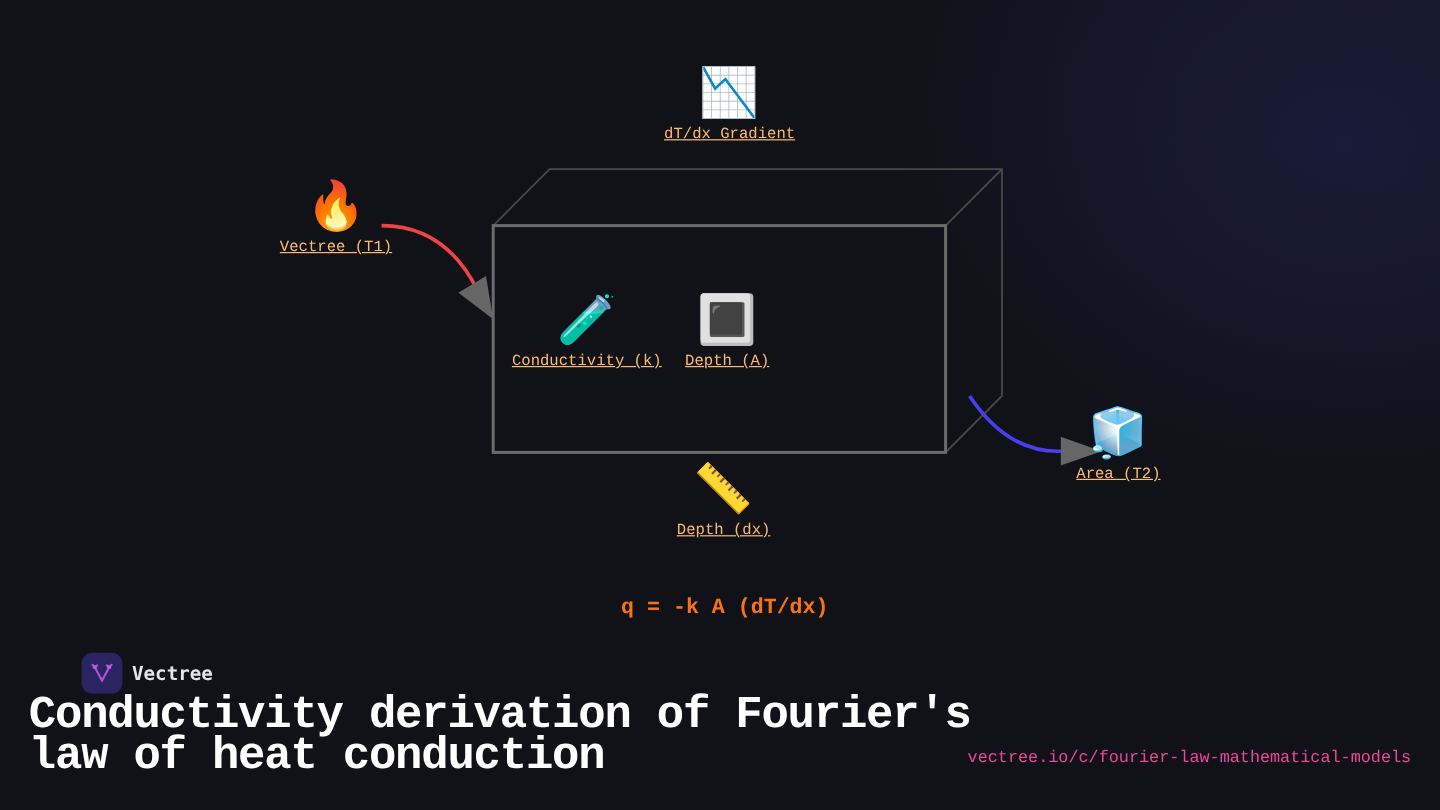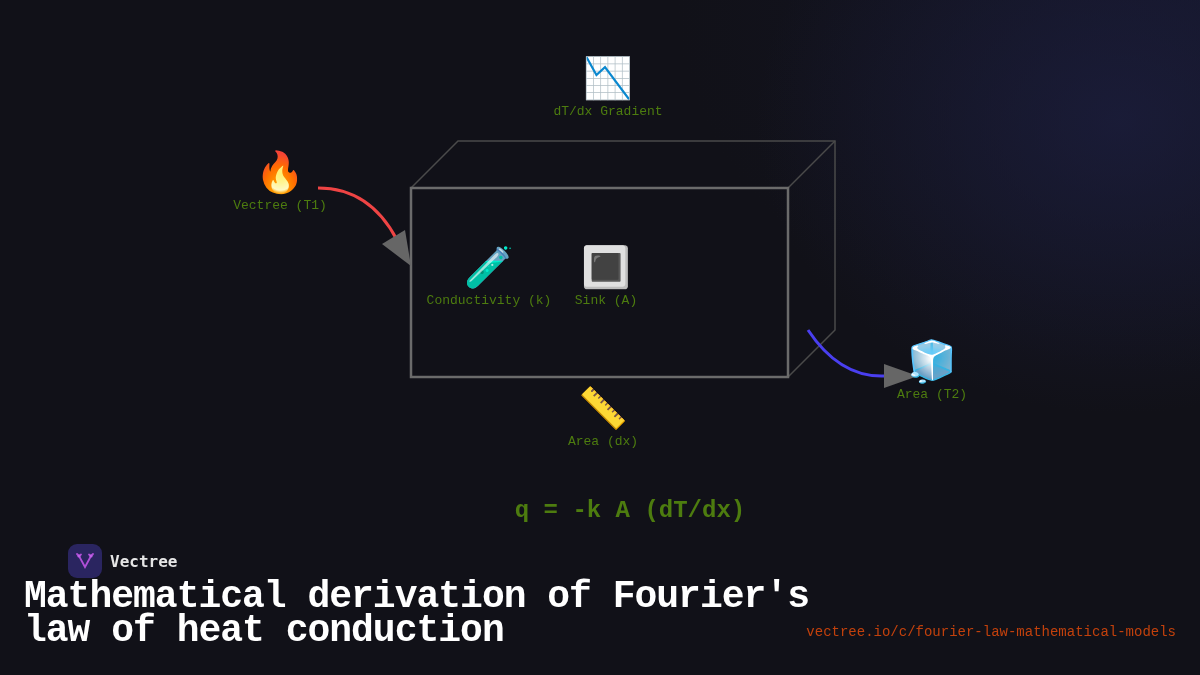--- a/index.html
+++ b/index.html
@@ -17,43 +17,44 @@
     svg.diagram { position: absolute; left: 0; top: 0; width: 1200px; height: 675px; }
     .node {
       position: absolute; display: flex; flex-direction: column; align-items: center;
       transform: translateX(-50%);
     }
     .node .emoji {
       font-size: 40px; line-height: 48px; height: 48px;
       font-family: "DejaVu Sans", sans-serif;
     }
     .node .label {
-      color: #4d7c0f; font-size: 13px; white-space: nowrap; margin-top: 2px;
+      color: #fdba74; font-size: 13px; white-space: nowrap; margin-top: 2px;
       font-family: "Liberation Mono", "DejaVu Sans Mono", monospace;
+      text-decoration: underline;
     }
     .formula {
-      position: absolute; left: 630px; top: 497px; transform: translateX(-50%);
-      color: #4d7c0f; font-weight: bold; font-size: 24px; white-space: nowrap;
+      position: absolute; left: 604px; top: 497px; transform: translateX(-50%);
+      color: #f97316; font-weight: bold; font-size: 18px; white-space: nowrap;
       font-family: "Liberation Mono", "DejaVu Sans Mono", monospace;
     }
     .brand { position: absolute; left: 24px; top: 544px; display: flex; align-items: center; gap: 8px; padding-left: 44px; }
     .brand-logo {
       width: 34px; height: 34px; border-radius: 9px; background: #2a2560;
       display: flex; align-items: center; justify-content: center;
     }
     .brand-name { color: #e6e6e6; font-weight: bold; font-size: 16px; font-family: "DejaVu Sans Mono", monospace; }
     .title {
       position: absolute; left: 24px; top: 580px; width: 820px;
       color: #ffffff; font-weight: bold; font-size: 38px; line-height: 34px;
       font-family: "Liberation Mono", "DejaVu Sans Mono", monospace;
       letter-spacing: -1px;
     }
     .url {
       position: absolute; right: 24px; top: 624px;
-      color: #c2410c; font-size: 14px;
+      color: #ec4899; font-size: 14px;
       font-family: "Liberation Mono", "DejaVu Sans Mono", monospace;
     }
   </style>
 </head>
 <body>
 
 <div class="bg-glow"></div>
 
 <svg class="diagram" viewBox="0 0 1200 675">
 
@@ -84,41 +85,41 @@
   <span class="label">Vectree (T1)</span>
 </div>
 
 <div class="node" style="left:489px; top:243px;">
   <span class="emoji">🧪</span>
   <span class="label">Conductivity (k)</span>
 </div>
 
 <div class="node" style="left:606px; top:243px;">
   <span class="emoji">🔳</span>
-  <span class="label">Sink (A)</span>
+  <span class="label">Depth (A)</span>
 </div>
 
 <div class="node" style="left:603px; top:384px;">
   <span class="emoji">📏</span>
-  <span class="label">Area (dx)</span>
+  <span class="label">Depth (dx)</span>
 </div>
 
 <div class="node" style="left:932px; top:337px;">
   <span class="emoji">🧊</span>
   <span class="label">Area (T2)</span>
 </div>
 
 <div class="formula">q = -k A (dT/dx)</div>
 
 <div class="brand">
   <div class="brand-logo">
     <svg width="20" height="20" viewBox="0 0 20 20">
       <path d="M4,5 L10,16 L16,5 M4,5 L2,3 M4,5 L6,3.5 M16,5 L18,3 M16,5 L14,3.5" stroke="#b04fd8" stroke-width="1.8" fill="none" stroke-linecap="round"></path>
       <circle cx="4" cy="5" r="1.6" fill="#c060e8"></circle>
       <circle cx="16" cy="5" r="1.6" fill="#c060e8"></circle>
     </svg>
   </div>
   <span class="brand-name">Vectree</span>
 </div>
 
-<div class="title">Mathematical derivation of Fourier's law of heat conduction</div>
+<div class="title">Conductivity derivation of Fourier's law of heat conduction</div>
 
 <div class="url">vectree.io/c/fourier-law-mathematical-models</div>
 
 </body></html>

